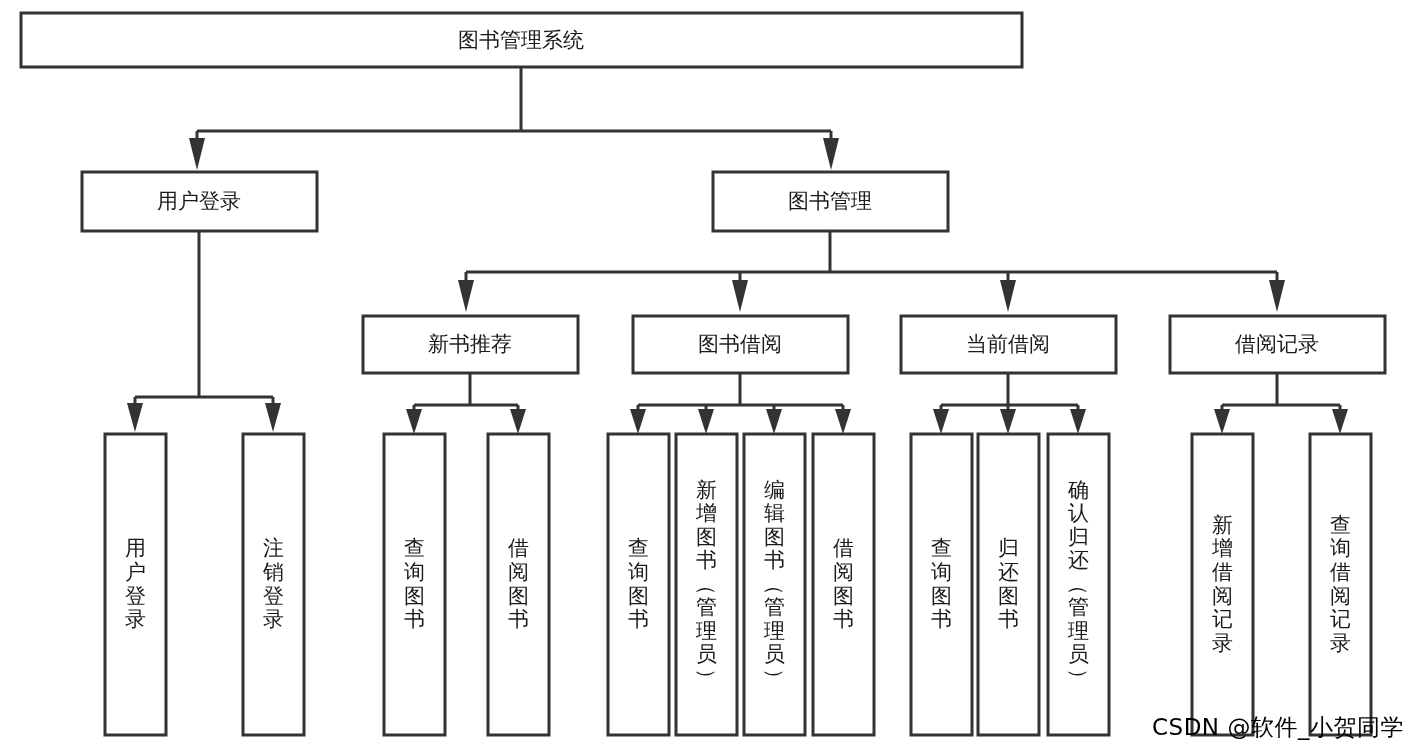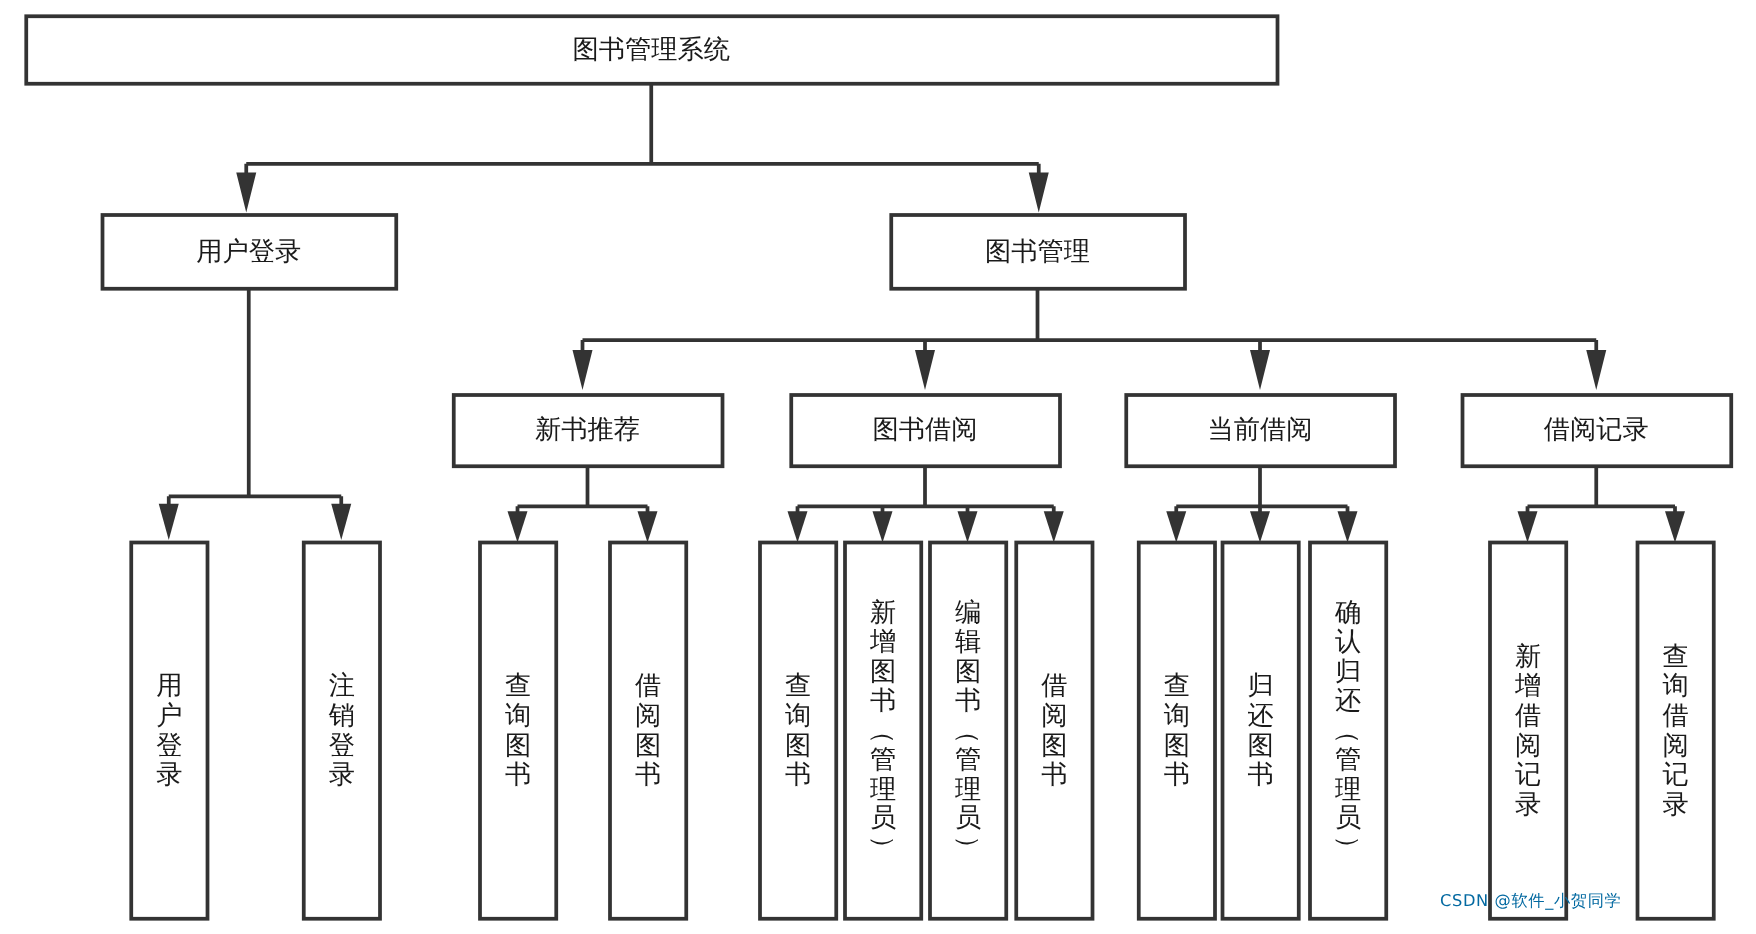--- a/index.html
+++ b/index.html
@@ -63,22 +63,22 @@
   }
   .node-label-v .vchar {
     display: block;
   }
   .node-label-v .vchar.rot {
     transform: rotate(90deg);
   }
   .watermark {
     position: absolute;
     font-family: "DejaVu Sans", "Liberation Sans", sans-serif;
-    font-size: 13px;
-    color: #0369a1;
+    font-size: 23px;
+    color: #000000;
     left: 1152px;
     top: 712px;
     white-space: nowrap;
     letter-spacing: 0.5px;
   }
 </style>
 </head>
 <body>
 
 <div id="diagram-root">

